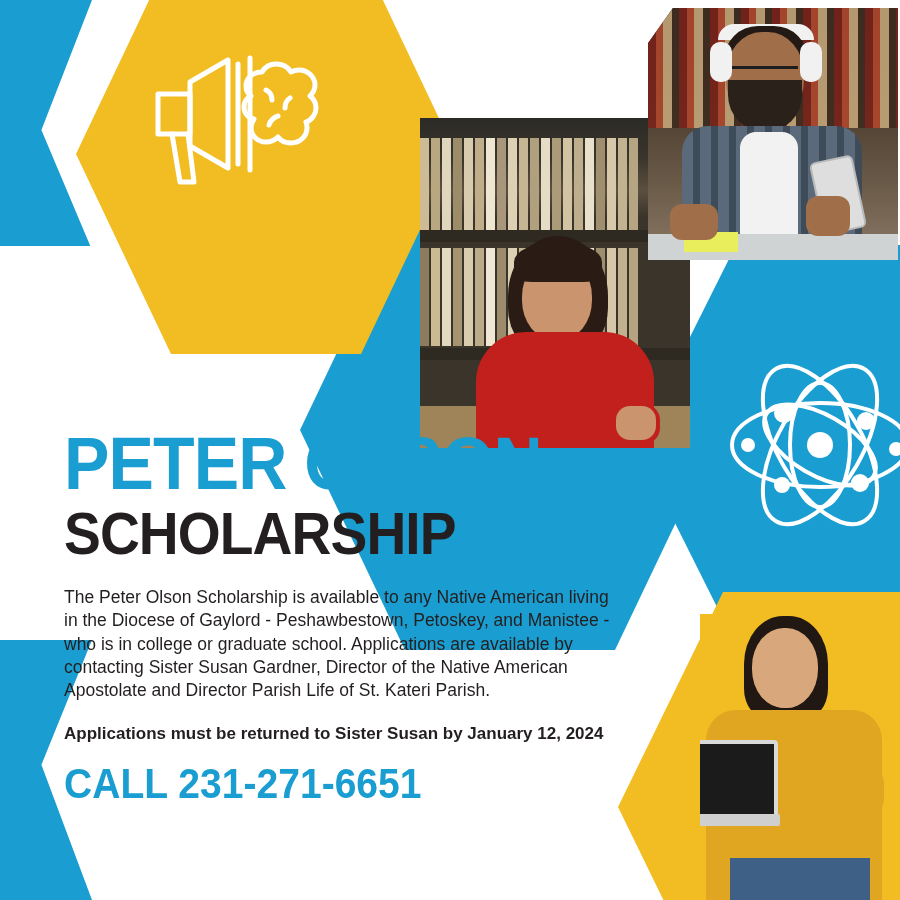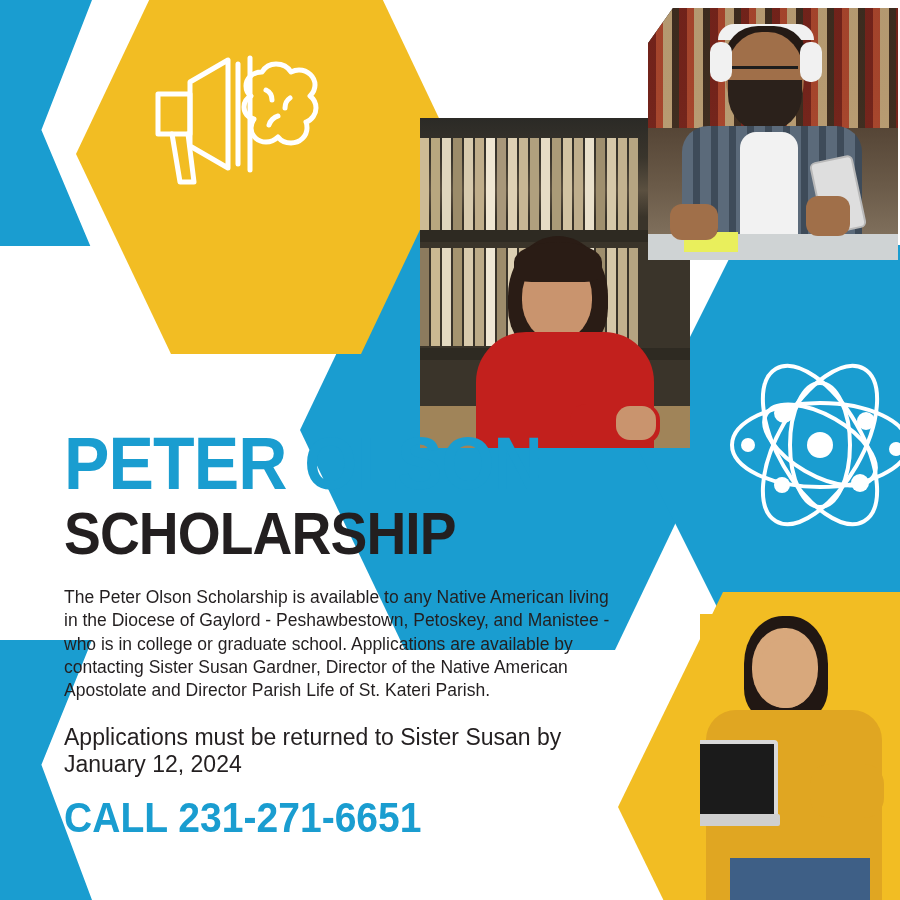--- a/index.html
+++ b/index.html
@@ -376,22 +376,22 @@
     margin: 22px 0 0 0;
     font-size: 17.5px;
     line-height: 1.33;
     color: #231f20;
   }
   .body-copy.second {
     margin-top: 20px;
   }
   .deadline {
     margin: 22px 0 0 0;
-    font-size: 23px;
-    font-weight: normal;
+    font-size: 17px;
+    font-weight: bold;
     color: #231f20;
   }
   .call {
     margin: 16px 0 0 0;
     font-family: "Liberation Sans", sans-serif;
     font-weight: bold;
     font-size: 42px;
     letter-spacing: 0px;
     color: #1a9dd0;
     transform: scaleX(0.93);

